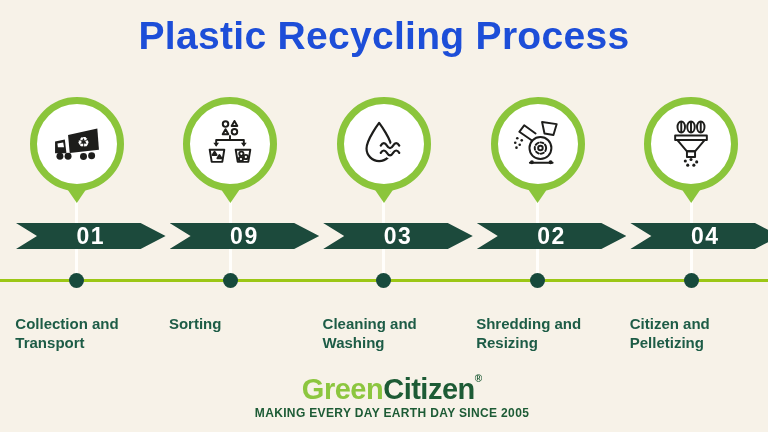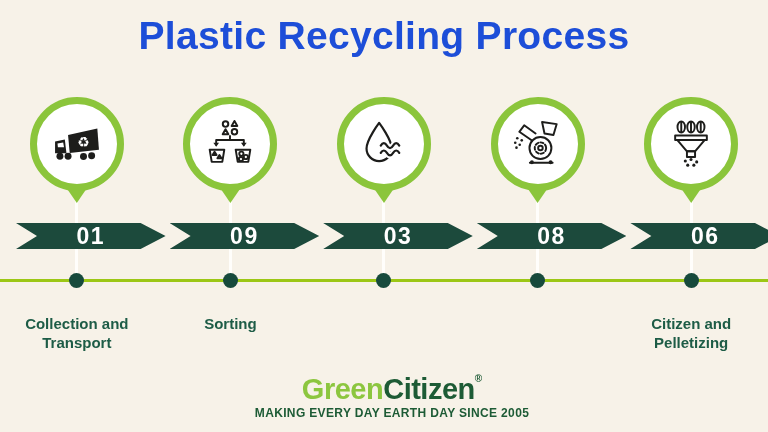--- a/index.html
+++ b/index.html
@@ -62,21 +62,20 @@
     background:#9cc715;z-index:2;
   }
   .dot{
     position:absolute;top:273px;left:50%;
     width:15px;height:15px;margin-left:-7.5px;
     border-radius:50%;background:#174a3c;z-index:5;
   }
   .step-label{
     position:absolute;top:315px;left:10%;
     width:80%;
-    text-align:center;
     font-size:15px;font-weight:700;line-height:1.25;
     color:#1d5c46;
   }
   .footer{
     position:absolute;top:375px;left:8px;width:100%;
     text-align:center;line-height:1;
   }
   .brand{
     font-size:29px;font-weight:800;letter-spacing:-0.5px;
   }
@@ -169,20 +168,21 @@
           <g stroke="#1d1d1b" stroke-width="2.7">
             <path d="M28 34 c2.4 -4 5.2 -4 7.6 0 c2.4 4 5.2 4 7.6 0 c2.4 -4 5.2 -4 7.6 0"></path>
             <path d="M28 43 c2.4 -4 5.2 -4 7.6 0 c2.4 4 5.2 4 7.6 0 c2.4 -4 5.2 -4 7.6 0"></path>
           </g>
         </svg>
       </div>
       <div class="arrow">
         <span>03</span>
       </div>
       <div class="dot"></div>
+      <div class="step-label">Cleaning and Washing</div>
     </div>
 
     <div class="step">
       <div class="stem"></div>
       <div class="tail"></div>
       <div class="ring">
         <svg class="icon-svg" viewBox="0 0 64 64" width="52" height="52" fill="none" stroke="#1d1d1b" stroke-width="2.4" stroke-linejoin="round" stroke-linecap="round">
           <path d="M37 5 L55 7.5 L51 21 L40 19 Z"></path>
           <path d="M25 28 L9 17 L15 9 L29 19"></path>
           <circle cx="35" cy="37" r="13.5"></circle>
@@ -194,23 +194,24 @@
             <circle cx="12" cy="27.5" r="1.6"></circle>
             <circle cx="4" cy="30.5" r="1.6"></circle>
             <circle cx="9.5" cy="33" r="1.6"></circle>
             <circle cx="5.5" cy="36.5" r="1.6"></circle>
             <circle cx="24.5" cy="54.5" r="2.4"></circle>
             <circle cx="47.5" cy="54.5" r="2.4"></circle>
           </g>
         </svg>
       </div>
       <div class="arrow">
-        <span>08</span>
-      </div>
-      <div class="dot"></div>
+        <span>02</span>
+      </div>
+      <div class="dot"></div>
+      <div class="step-label">Shredding and Resizing</div>
     </div>
 
     <div class="step">
       <div class="stem"></div>
       <div class="tail"></div>
       <div class="ring">
         <svg class="icon-svg" viewBox="0 0 64 64" width="52" height="52" fill="none" stroke="#1d1d1b" stroke-width="2.4" stroke-linejoin="round">
           <ellipse cx="20" cy="11" rx="4.6" ry="6.8"></ellipse>
           <path d="M20 4.2 V17.8"></path>
           <ellipse cx="32" cy="11" rx="4.6" ry="6.8"></ellipse>
@@ -223,21 +224,21 @@
           <g fill="#1d1d1b" stroke="none">
             <circle cx="25" cy="53" r="1.9"></circle>
             <circle cx="32" cy="51" r="1.9"></circle>
             <circle cx="39" cy="54" r="1.9"></circle>
             <circle cx="28" cy="58" r="1.9"></circle>
             <circle cx="35.5" cy="58" r="1.9"></circle>
           </g>
         </svg>
       </div>
       <div class="arrow">
-        <span>06</span>
+        <span>04</span>
       </div>
       <div class="dot"></div>
       <div class="step-label">Citizen and Pelletizing</div>
     </div>
 
   </div>
 
   <div class="footer">
     <div class="brand"><span class="green">Green</span><span class="dark">Citizen</span><span class="reg">®</span></div>
     <div class="tagline">MAKING EVERY DAY EARTH DAY SINCE 2005</div>

